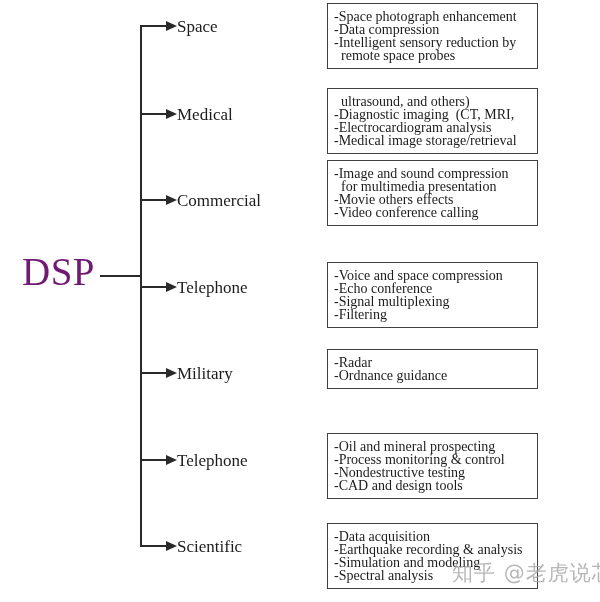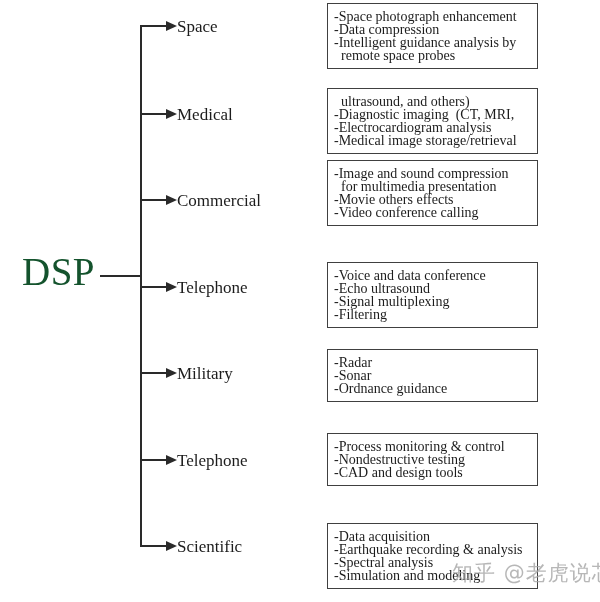--- a/index.html
+++ b/index.html
@@ -12,21 +12,21 @@
     color: #1c1c1c;
     overflow: hidden;
   }
   .root-label {
     position: absolute;
     left: 22px;
     top: 254px;
     font-size: 39px;
     line-height: 36px;
     letter-spacing: 0.5px;
-    color: #14532d;
+    color: #701a75;
   }
   .hline, .vline { position: absolute; background: #2a2a2a; }
   .root-connector { left: 100px; top: 275px; width: 40px; height: 2px; }
   .spine { left: 140px; top: 25px; width: 2px; height: 522px; }
   .arrow {
     position: absolute;
     left: 140px;
     height: 10px;
     display: flex;
     align-items: center;
@@ -115,59 +115,59 @@
   <div class="branch-label" style="top:101px">Medical</div>
   <div class="branch-label" style="top:187px">Commercial</div>
   <div class="branch-label" style="top:274px">Telephone</div>
   <div class="branch-label" style="top:360px">Military</div>
   <div class="branch-label" style="top:447px">Telephone</div>
   <div class="branch-label" style="top:533px">Scientific</div>
 
   <div class="detail-box" style="top:3px">
     <div class="box-line">-Space photograph enhancement</div>
     <div class="box-line">-Data compression</div>
-    <div class="box-line">-Intelligent guidance analysis by</div>
+    <div class="box-line">-Intelligent sensory reduction by</div>
     <div class="box-line">  remote space probes</div>
   </div>
 
   <div class="detail-box" style="top:88px">
     <div class="box-line">  ultrasound, and others)</div>
     <div class="box-line">-Diagnostic imaging  (CT, MRI,</div>
     <div class="box-line">-Electrocardiogram analysis</div>
     <div class="box-line">-Medical image storage/retrieval</div>
   </div>
 
   <div class="detail-box" style="top:160px">
     <div class="box-line">-Image and sound compression</div>
     <div class="box-line">  for multimedia presentation</div>
     <div class="box-line">-Movie others effects</div>
     <div class="box-line">-Video conference calling</div>
   </div>
 
   <div class="detail-box" style="top:262px">
-    <div class="box-line">-Voice and data conference</div>
-    <div class="box-line">-Echo ultrasound</div>
+    <div class="box-line">-Voice and space compression</div>
+    <div class="box-line">-Echo conference</div>
     <div class="box-line">-Signal multiplexing</div>
     <div class="box-line">-Filtering</div>
   </div>
 
   <div class="detail-box" style="top:349px">
     <div class="box-line">-Radar</div>
-    <div class="box-line">-Sonar</div>
     <div class="box-line">-Ordnance guidance</div>
   </div>
 
   <div class="detail-box" style="top:433px">
+    <div class="box-line">-Oil and mineral prospecting</div>
     <div class="box-line">-Process monitoring &amp; control</div>
     <div class="box-line">-Nondestructive testing</div>
     <div class="box-line">-CAD and design tools</div>
   </div>
 
   <div class="detail-box" style="top:523px">
     <div class="box-line">-Data acquisition</div>
     <div class="box-line">-Earthquake recording &amp; analysis</div>
+    <div class="box-line">-Simulation and modeling</div>
     <div class="box-line">-Spectral analysis</div>
-    <div class="box-line">-Simulation and modeling</div>
   </div>
 
   <div class="watermark">知乎 @老虎说芯</div>
 
 </div>
 
 </body></html>

